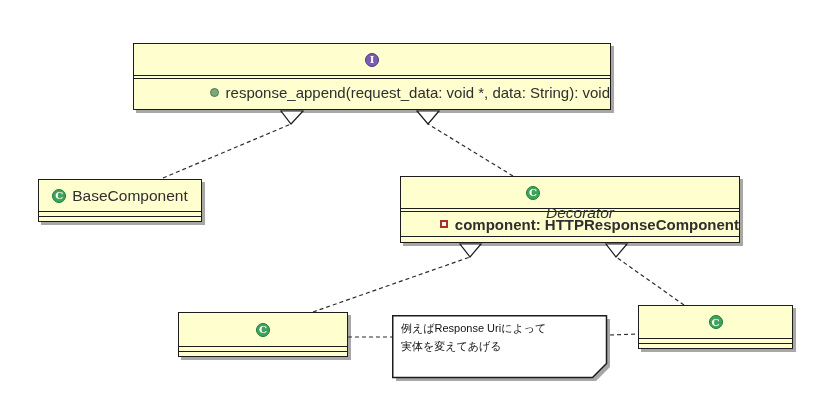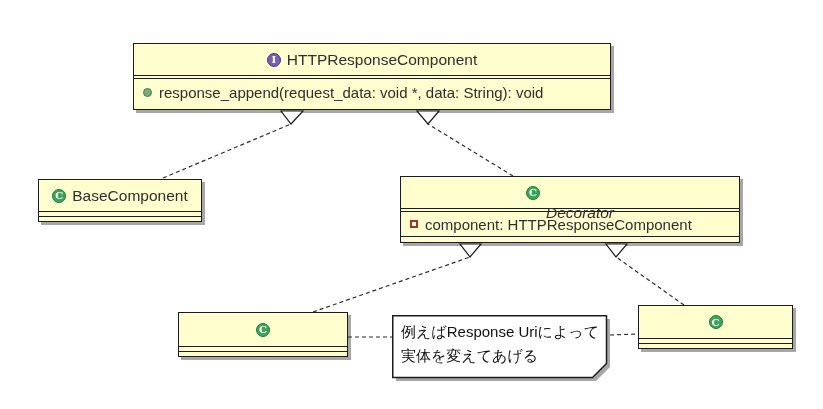--- a/index.html
+++ b/index.html
@@ -13,48 +13,47 @@
   }
   .uml-title{
     display:flex;align-items:center;justify-content:center;gap:6px;
     height:31px;font-size:15.5px;white-space:nowrap;
   }
   .uml-title.italic .title-text{font-style:italic;margin-top:40px;}
   .sep-double{height:2px;background:#FEFECE;border-top:1px solid #1c1c1c;border-bottom:1px solid #1c1c1c;}
   .compartment-empty{height:4px;border-top:1px solid #1c1c1c;}
   .member-row{
     display:flex;align-items:center;gap:7px;height:27px;padding-left:9px;
-    font-size:15px;white-space:nowrap;
+    font-size:15px;white-space:nowrap;justify-content:flex-end;
   }
   .badge{
     width:14px;height:14px;border-radius:50%;flex:0 0 auto;
     display:flex;align-items:center;justify-content:center;
     font-family:"DejaVu Serif", serif;font-weight:bold;font-size:10px;color:#ffffff;
     box-sizing:border-box;
   }
   .badge.interface{background:#7a5cb5;border:1px solid #4e3a78;}
   .badge.class{background:#3fa45b;border:1px solid #1f7a38;}
   .dot-method{width:9px;height:9px;border-radius:50%;background:#7ca97c;border:1.5px solid #4c7a4c;box-sizing:border-box;flex:0 0 auto;}
   .sq-field{width:8px;height:8px;background:#fffdf5;border:2px solid #a93226;box-sizing:border-box;flex:0 0 auto;}
   .edge-layer{position:absolute;left:0;top:0;z-index:5;pointer-events:none;}
   .note-wrap{position:absolute;left:392px;top:315px;width:222px;height:69px;z-index:3;}
   .note-text{
-    position:absolute;left:9px;top:5px;z-index:2;font-size:15px;line-height:1.6;
+    position:absolute;left:9px;top:5px;z-index:2;font-size:11px;line-height:1.6;
     color:#111;white-space:nowrap;
   }
 </style>
 </head>
 <body>
 
 <div class="canvas">
 
   <div class="uml-box" style="left:133px;top:43px;width:478px;height:67px;">
     <div class="uml-title">
       <span class="badge interface">I</span>
-      <span class="title-text">HTTPResponseComponent</span>
     </div>
     <div class="sep-double"></div>
     <div class="member-row">
       <span class="dot-method"></span>
       <span>response_append(request_data: void *, data: String): void</span>
     </div>
   </div>
 
   <div class="uml-box" style="left:38px;top:179px;width:164px;height:43px;">
     <div class="uml-title">
@@ -64,21 +63,21 @@
     <div class="compartment-empty"></div>
     <div class="compartment-empty"></div>
   </div>
 
   <div class="uml-box" style="left:400px;top:176px;width:340px;height:67px;">
     <div class="uml-title italic">
       <span class="badge class">C</span>
       <span class="title-text">Decorator</span>
     </div>
     <div class="sep-double"></div>
-    <div class="member-row" style="height:24px;">
+    <div class="member-row" style="height:24px;font-weight:bold;">
       <span class="sq-field"></span>
       <span>component: HTTPResponseComponent</span>
     </div>
     <div class="compartment-empty"></div>
   </div>
 
   <div class="uml-box" style="left:178px;top:312px;width:170px;height:45px;">
     <div class="uml-title" style="height:33px;">
       <span class="badge class">C</span>
     </div>

